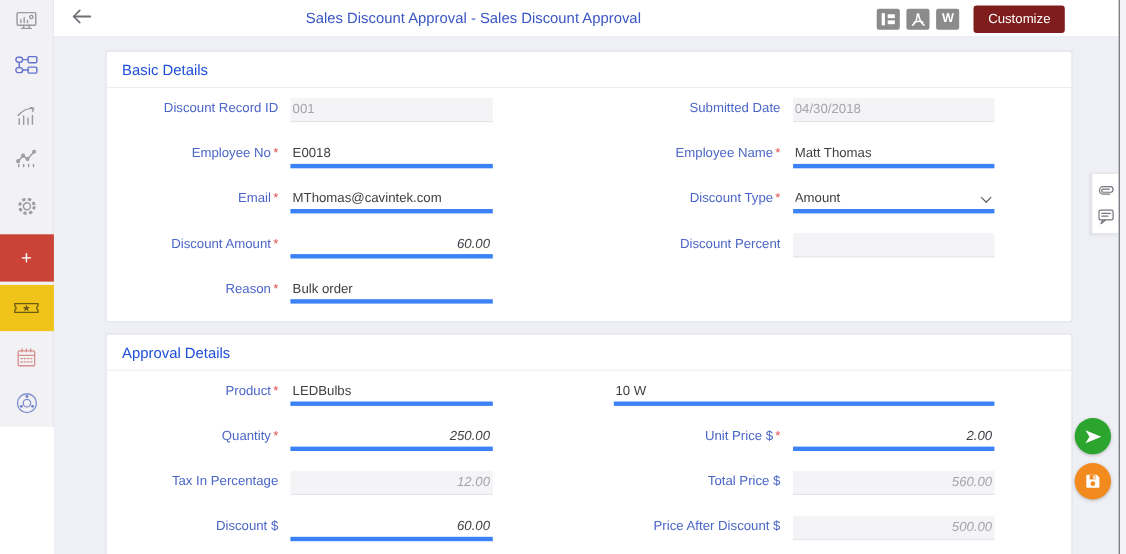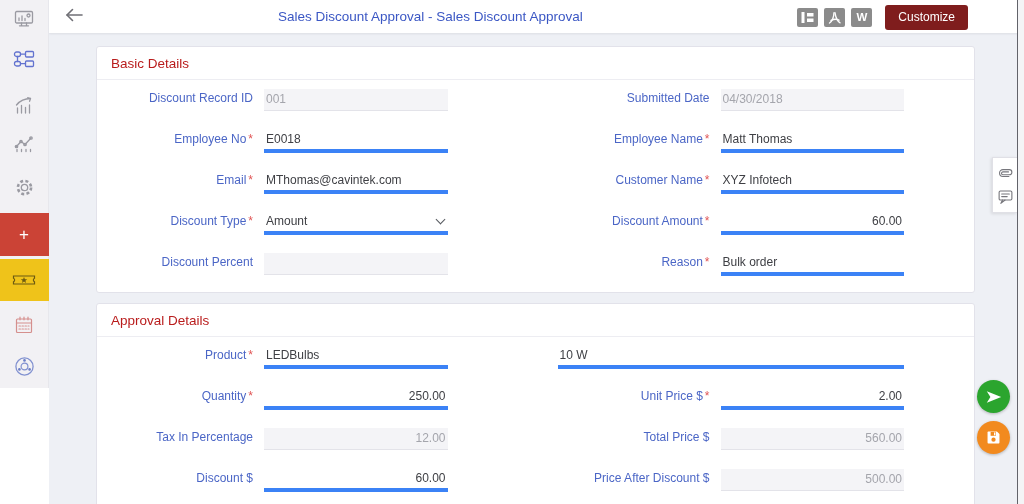--- a/index.html
+++ b/index.html
@@ -22,28 +22,28 @@
   .back-btn { position:absolute; left:13px; top:6px; width:24px; height:21px; background:none; border:none; cursor:pointer; }
   .page-title { position:absolute; left:229px; top:9px; font-size:13.5px; color:#3b57c4; }
   .header-actions { position:absolute; right:56px; top:5px; display:flex; align-items:center; gap:6px; }
   .tool-btn { width:21px; height:19px; background:#8b8b8b; border:none; border-radius:2px; display:flex; align-items:center; justify-content:center; cursor:pointer; color:#fff; }
   .tool-btn .w-glyph { color:#fff; font-size:11.5px; font-weight:bold; line-height:1; }
   .customize-btn { margin-left:7px; background:#7f1d1d; color:#fff; border:none; border-radius:3px; font-size:12px; padding:5px 13px 6px; cursor:pointer; font-family:"Liberation Sans",sans-serif; }
 
   
   .main { position:absolute; left:49px; top:33px; right:8px; bottom:0; background:#eef0f5; padding:13px 41px 0 47px; overflow:hidden; }
   .card { background:#fff; border:1px solid #e2e2ea; border-radius:3px; margin-bottom:10px; }
-  .card-title { padding:9px 14px 8px; font-size:13.5px; color:#b91c1c; border-bottom:1px solid #ededf2; }
+  .card-title { padding:9px 14px 8px; font-size:13.5px; color:#1d4ed8; border-bottom:1px solid #ededf2; }
   .form-grid { display:grid; grid-template-columns:1fr 1fr; column-gap:110px; row-gap:17px; padding:8px 70px 16px 4px; }
   .field { display:flex; align-items:center; height:24px; }
   .field label { flex:0 0 152px; text-align:right; margin-right:11px; font-size:12px; color:#4b66c6; padding-bottom:4px; white-space:nowrap; }
   .req { color:#e05555; margin-left:2px; }
   .inp-wrap { flex:1; position:relative; }
   .inp { width:100%; height:22px; border:none; border-bottom:4px solid #3b82f6; background:transparent; font-size:12px; color:#3f4045; font-family:"Liberation Sans",sans-serif; padding:0 2px 2px; outline:none; }
-  .inp.num { text-align:right; }
+  .inp.num { text-align:right;font-style:italic; }
   .inp.disabled { background:#f4f4f7; border-bottom:1px solid #e3e3e9; color:#a4a5ac; }
   .chev { position:absolute; right:4px; top:5px; width:7px; height:7px; border-right:1.5px solid #55585e; border-bottom:1.5px solid #55585e; transform:rotate(45deg); pointer-events:none; }
 
   
   .attach-panel { position:absolute; right:7px; top:157px; width:25px; height:56px; background:#fff; border:1px solid #e0e0e6; border-right:none; box-shadow:-1px 1px 3px rgba(0,0,0,.10); display:flex; flex-direction:column; align-items:center; justify-content:center; gap:6px; z-index:6; }
   .attach-panel .mini-btn { background:none; border:none; cursor:pointer; width:20px; height:18px; display:flex; align-items:center; justify-content:center; }
   .fab { position:absolute; width:33px; height:33px; border-radius:50%; border:none; display:flex; align-items:center; justify-content:center; cursor:pointer; box-shadow:0 1px 3px rgba(0,0,0,.25); z-index:6; }
   .fab.green { right:14px; top:380px; background:#2ba52e; }
   .fab.orange { right:14px; top:421px; background:#f28a1e; }
 
@@ -194,24 +194,20 @@
         <div class="inp-wrap"><input class="inp" value="E0018" style=""></div>
       </div>
       <div class="field">
         <label><span>Employee Name</span><span class="req">*</span></label>
         <div class="inp-wrap"><input class="inp" value="Matt Thomas" style=""></div>
       </div>
 
       <div class="field">
         <label><span>Email</span><span class="req">*</span></label>
         <div class="inp-wrap"><input class="inp" value="MThomas@cavintek.com" style=""></div>
-      </div>
-      <div class="field">
-        <label><span>Customer Name</span><span class="req">*</span></label>
-        <div class="inp-wrap"><input class="inp" value="XYZ Infotech" style=""></div>
       </div>
 
       <div class="field">
         <label><span>Discount Type</span><span class="req">*</span></label>
         <div class="inp-wrap">
           <input class="inp" value="Amount" style="">
           <span class="chev"></span>
         </div>
       </div>
       <div class="field">

